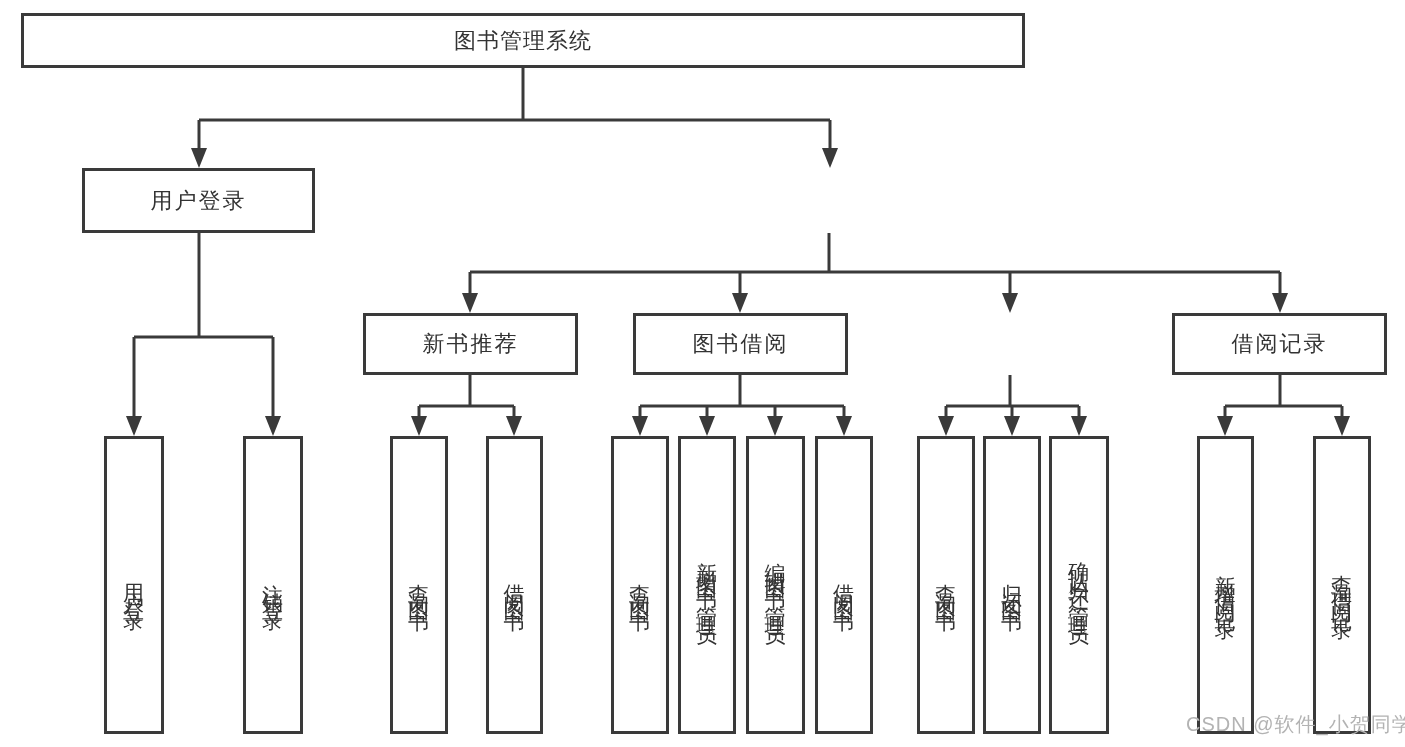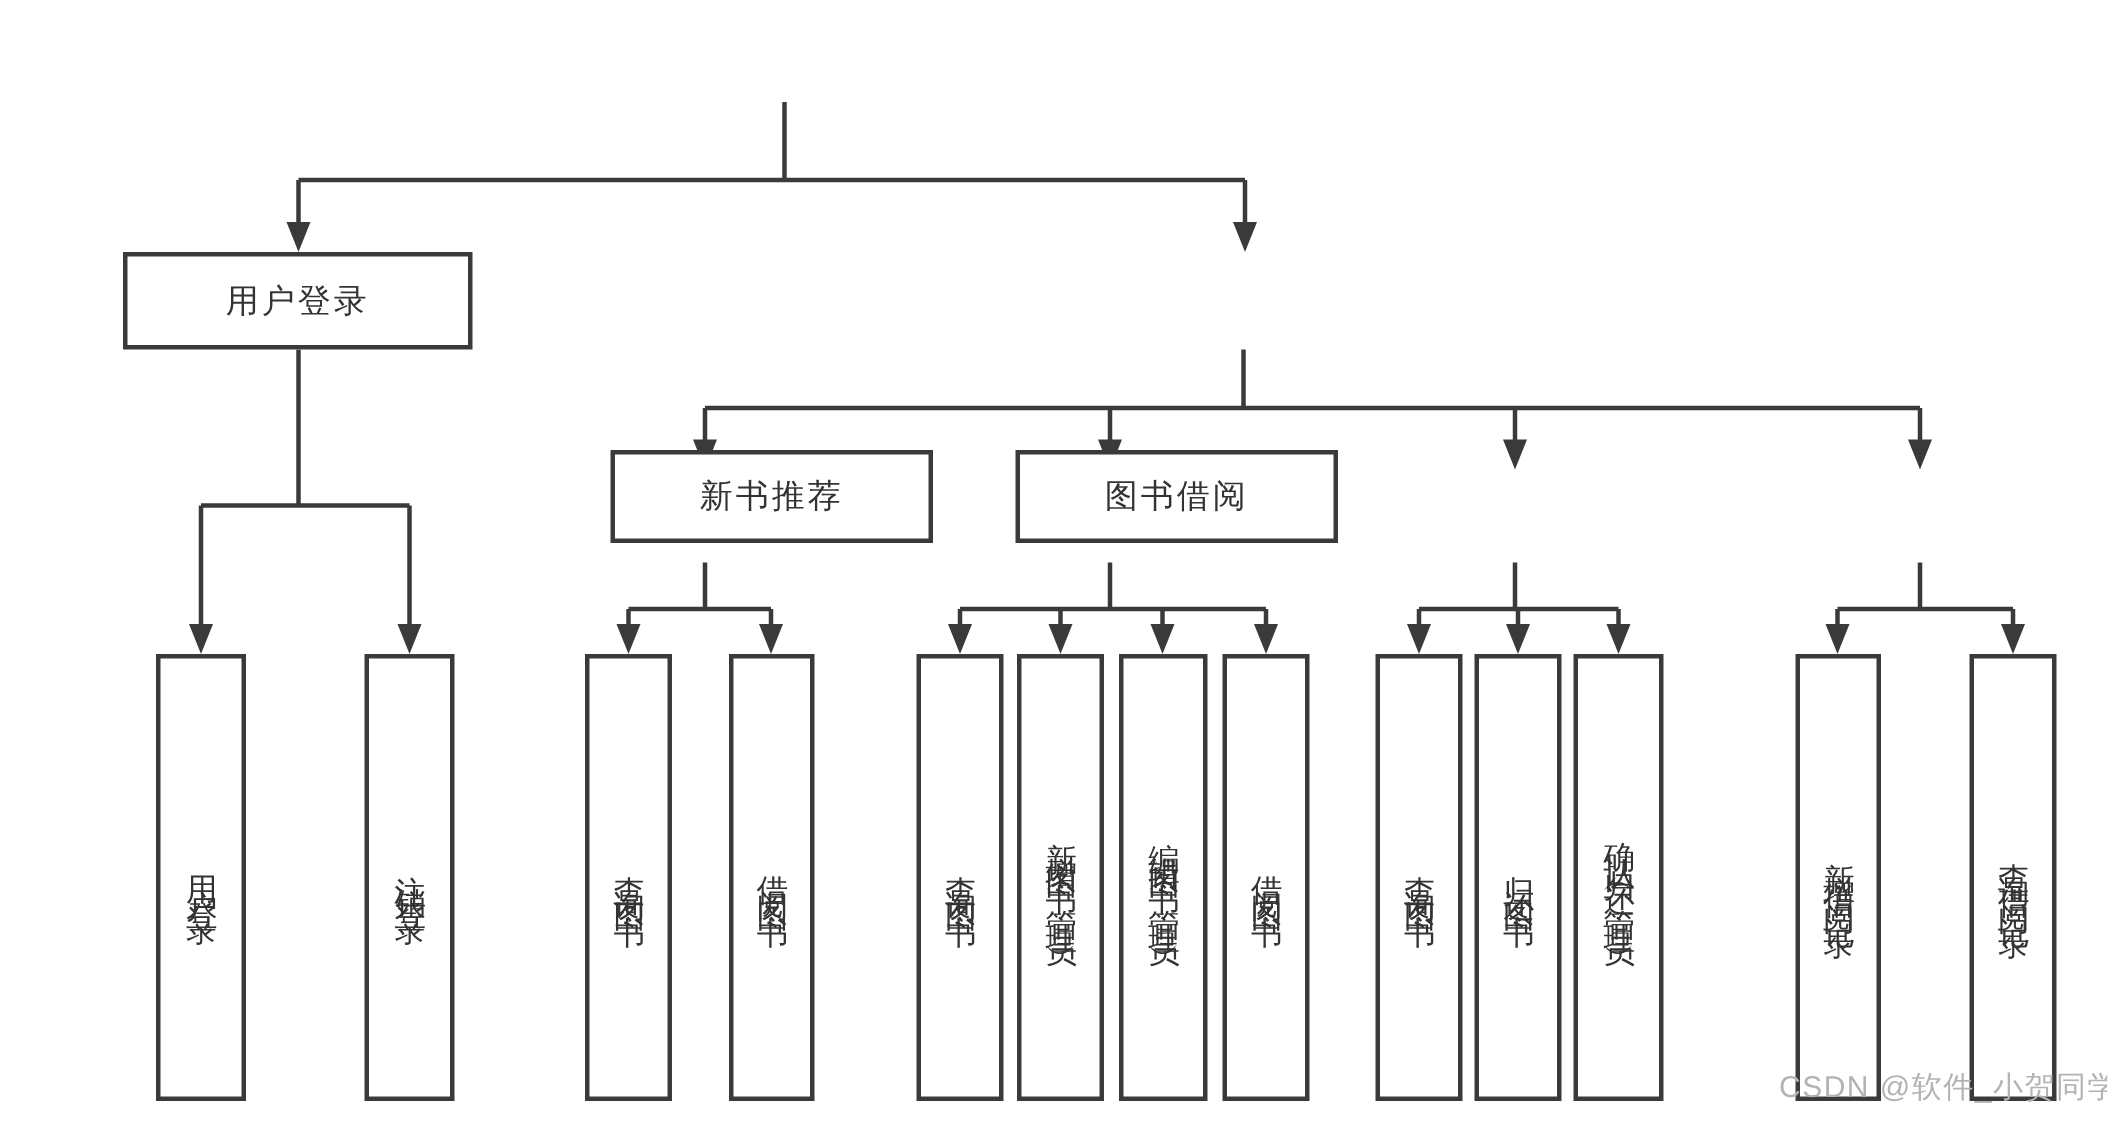--- a/index.html
+++ b/index.html
@@ -37,24 +37,23 @@
     left: 21px; top: 13px; width: 1004px; height: 55px;
     font-size: 22px;
     letter-spacing: 1px;
   }
   .l2 {
     top: 168px; height: 65px;
     font-size: 22px;
     letter-spacing: 2px;
   }
   .l3 {
-    top: 300px; height: 62px;
+    top: 313px; height: 62px;
     font-size: 22px;
     letter-spacing: 2px;
-    margin-left: 44px;
   }
   .leaf {
     top: 436px; height: 298px;
     font-size: 21px;
     writing-mode: vertical-rl;
     text-orientation: mixed;
     letter-spacing: 9px;
     line-height: 1;
   }
   .watermark {
@@ -132,25 +131,27 @@
       <polygon points="767,416 783,416 775,436"></polygon>
       <polygon points="836,416 852,416 844,436"></polygon>
       <polygon points="938,416 954,416 946,436"></polygon>
       <polygon points="1004,416 1020,416 1012,436"></polygon>
       <polygon points="1071,416 1087,416 1079,436"></polygon>
       <polygon points="1217,416 1233,416 1225,436"></polygon>
       <polygon points="1334,416 1350,416 1342,436"></polygon>
     </g>
   </svg>
 
+  <div class="box root-box">图书管理系统</div>
 
   <div class="box l2" style="left:82px; width:233px;">用户登录</div>
 
   <div class="box l3" style="left:363px; width:215px;">新书推荐</div>
   <div class="box l3" style="left:633px; width:215px;">图书借阅</div>
+  <div class="box l3" style="left:1172px; width:215px;">借阅记录</div>
 
   <div class="box leaf" style="left:104px; width:60px;">用户登录</div>
   <div class="box leaf" style="left:243px; width:60px;">注销登录</div>
 
   <div class="box leaf" style="left:390px; width:58px;">查询图书</div>
   <div class="box leaf" style="left:486px; width:57px;">借阅图书</div>
 
   <div class="box leaf" style="left:611px; width:58px;">查询图书</div>
   <div class="box leaf" style="left:678px; width:58px;">新增图书（管理员）</div>
   <div class="box leaf" style="left:746px; width:59px;">编辑图书（管理员）</div>

